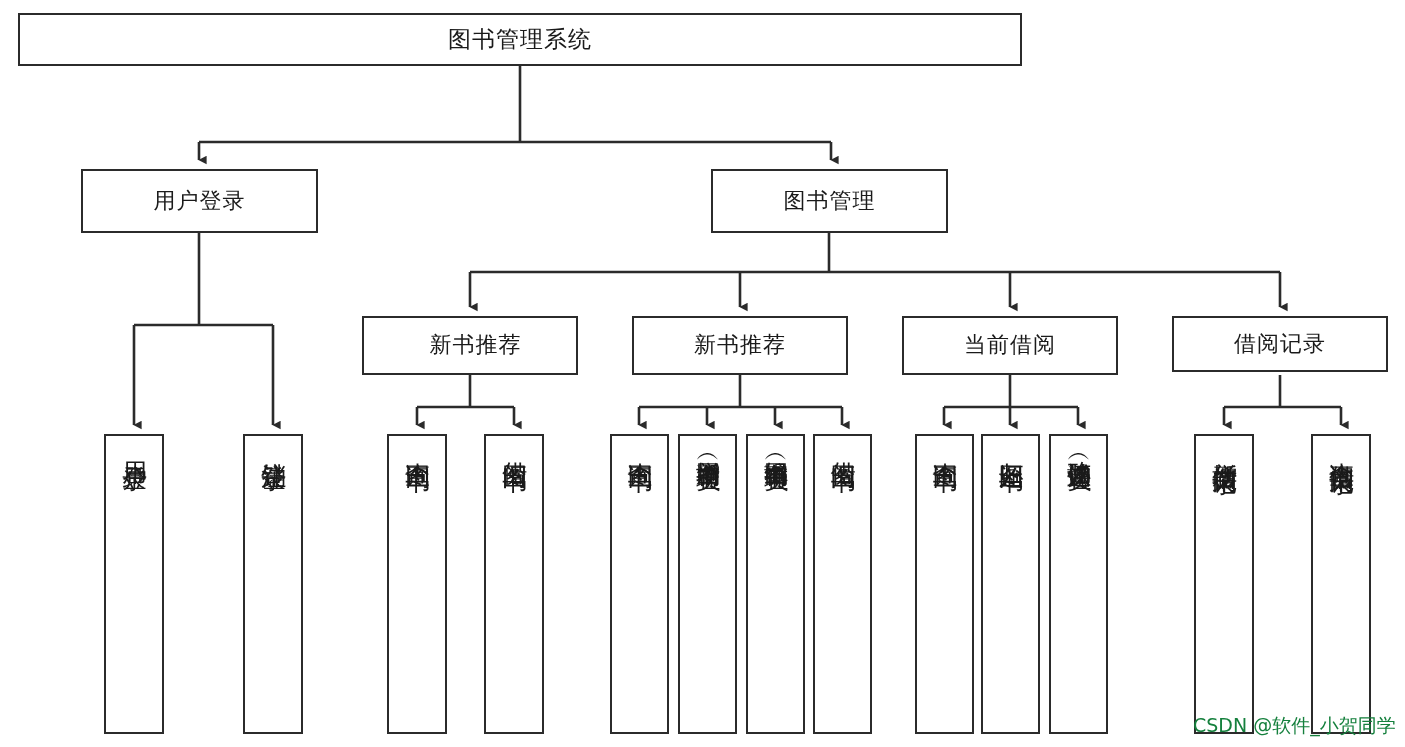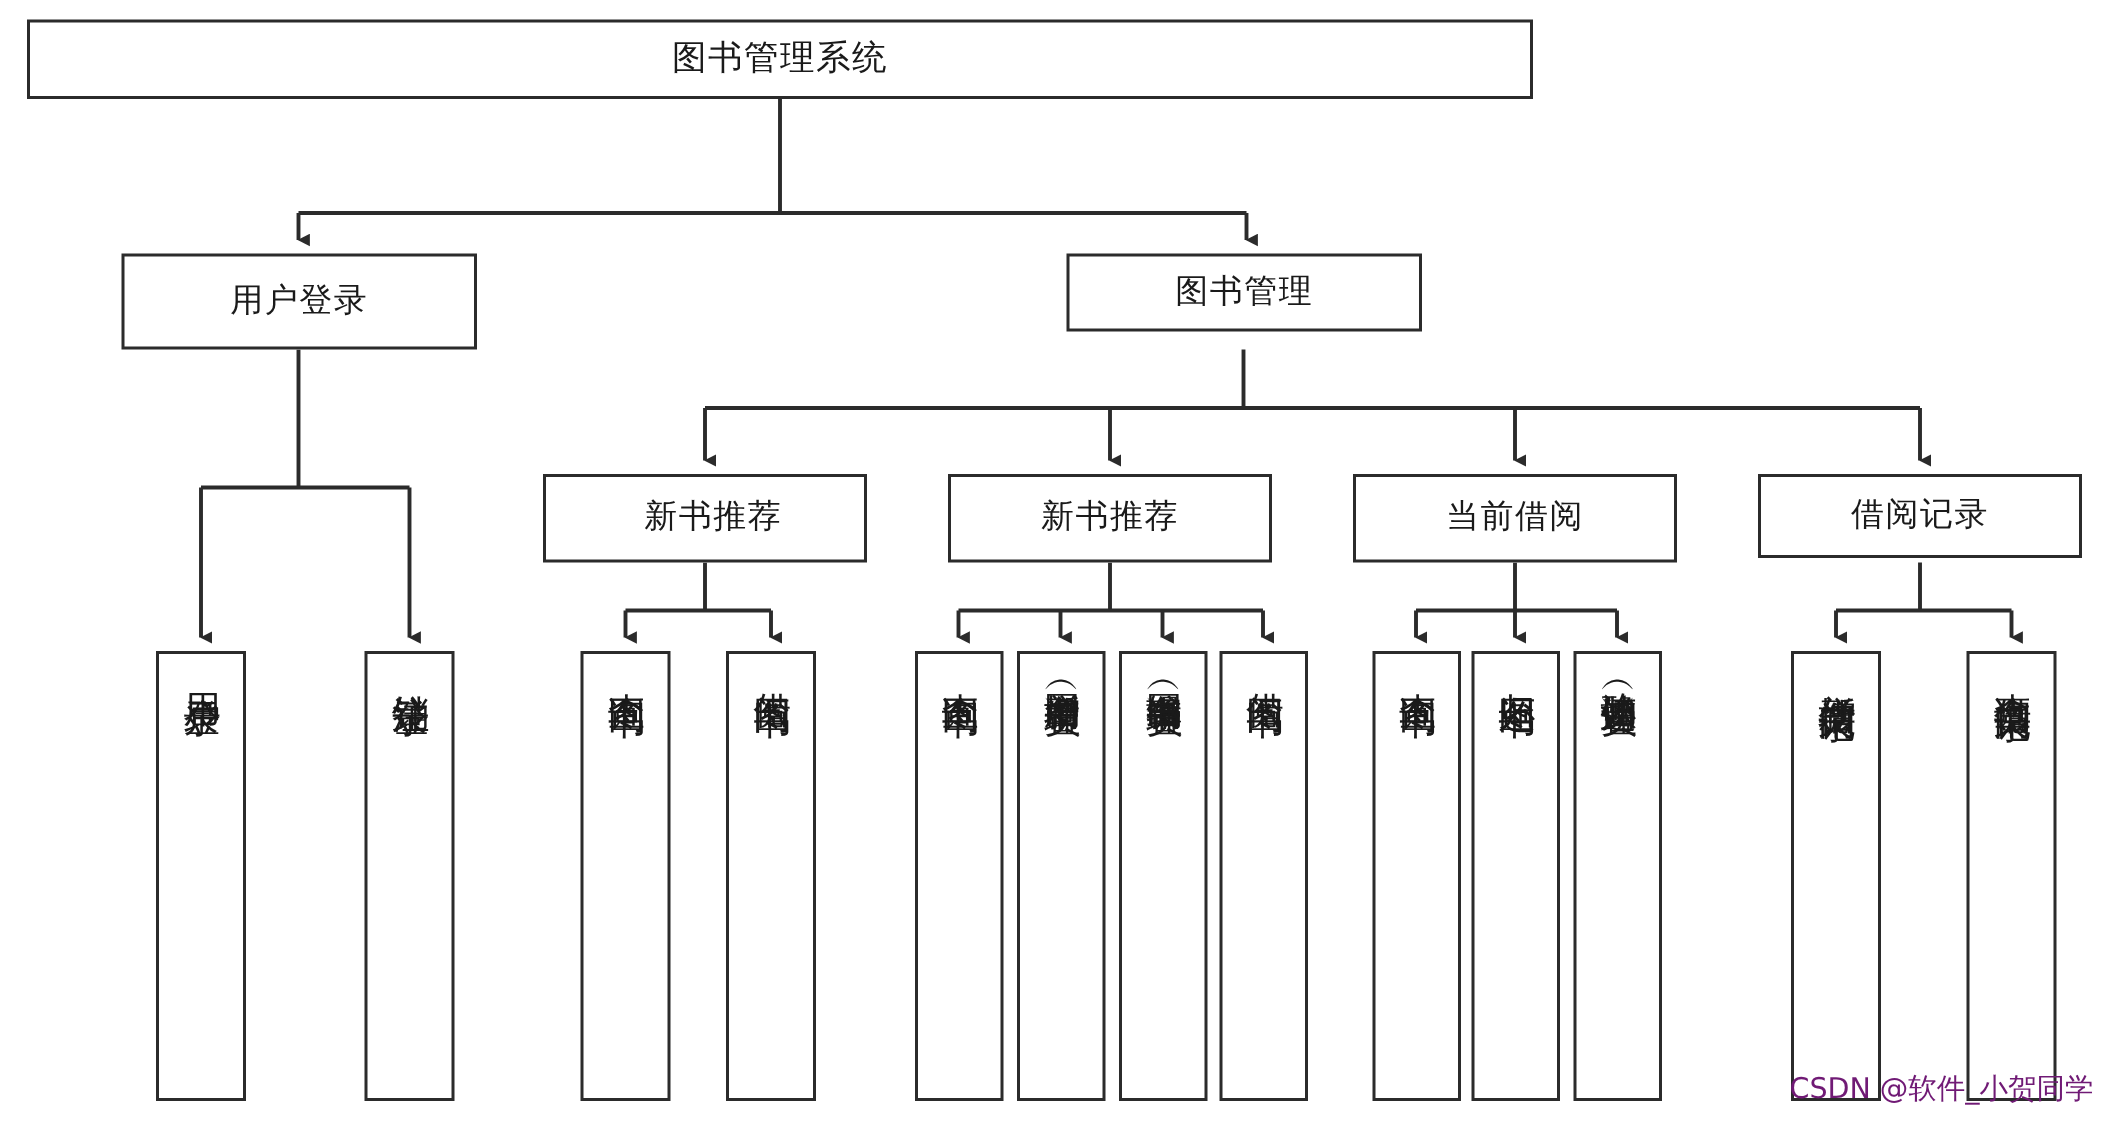--- a/index.html
+++ b/index.html
@@ -128,21 +128,21 @@
   </svg>
 
   <div class="node horizontal root" style="left: 18px; top: 13px; width: 1004px; height: 53px;">
     <span class="node-label">图书管理系统</span>
   </div>
 
   <div id="level2-group">
       <div class="node horizontal" style="left: 81px; top: 169px; width: 237px; height: 64px;">
         <span class="node-label">用户登录</span>
       </div>
-      <div class="node horizontal" style="left: 711px; top: 169px; width: 237px; height: 52px;">
+      <div class="node horizontal" style="left: 711px; top: 169px; width: 237px; height: 64px;">
         <span class="node-label">图书管理</span>
       </div>
     </div>
   <div id="level3-group">
       <div class="node horizontal" style="left: 362px; top: 316px; width: 216px; height: 59px; padding-left: 11px;">
         <span class="node-label">新书推荐</span>
       </div>
       <div class="node horizontal" style="left: 632px; top: 316px; width: 216px; height: 59px;">
         <span class="node-label">新书推荐</span>
       </div>
@@ -188,15 +188,15 @@
         <span class="node-label">确认归还（管理员）</span>
       </div>
       <div class="node vertical" style="left: 1194px; top: 434px; width: 60px; height: 300px;">
         <span class="node-label">新增借阅记录</span>
       </div>
       <div class="node vertical" style="left: 1311px; top: 434px; width: 60px; height: 300px;">
         <span class="node-label">查询借阅记录</span>
       </div>
     </div>
 
-  <div class="watermark" style="left: 1193px; top: 713px; color: #701a75;">CSDN @软件_小贺同学</div>
+  <div class="watermark" style="left: 1193px; top: 713px; color: #15803d;">CSDN @软件_小贺同学</div>
 
 </div>
 
 </body></html>

